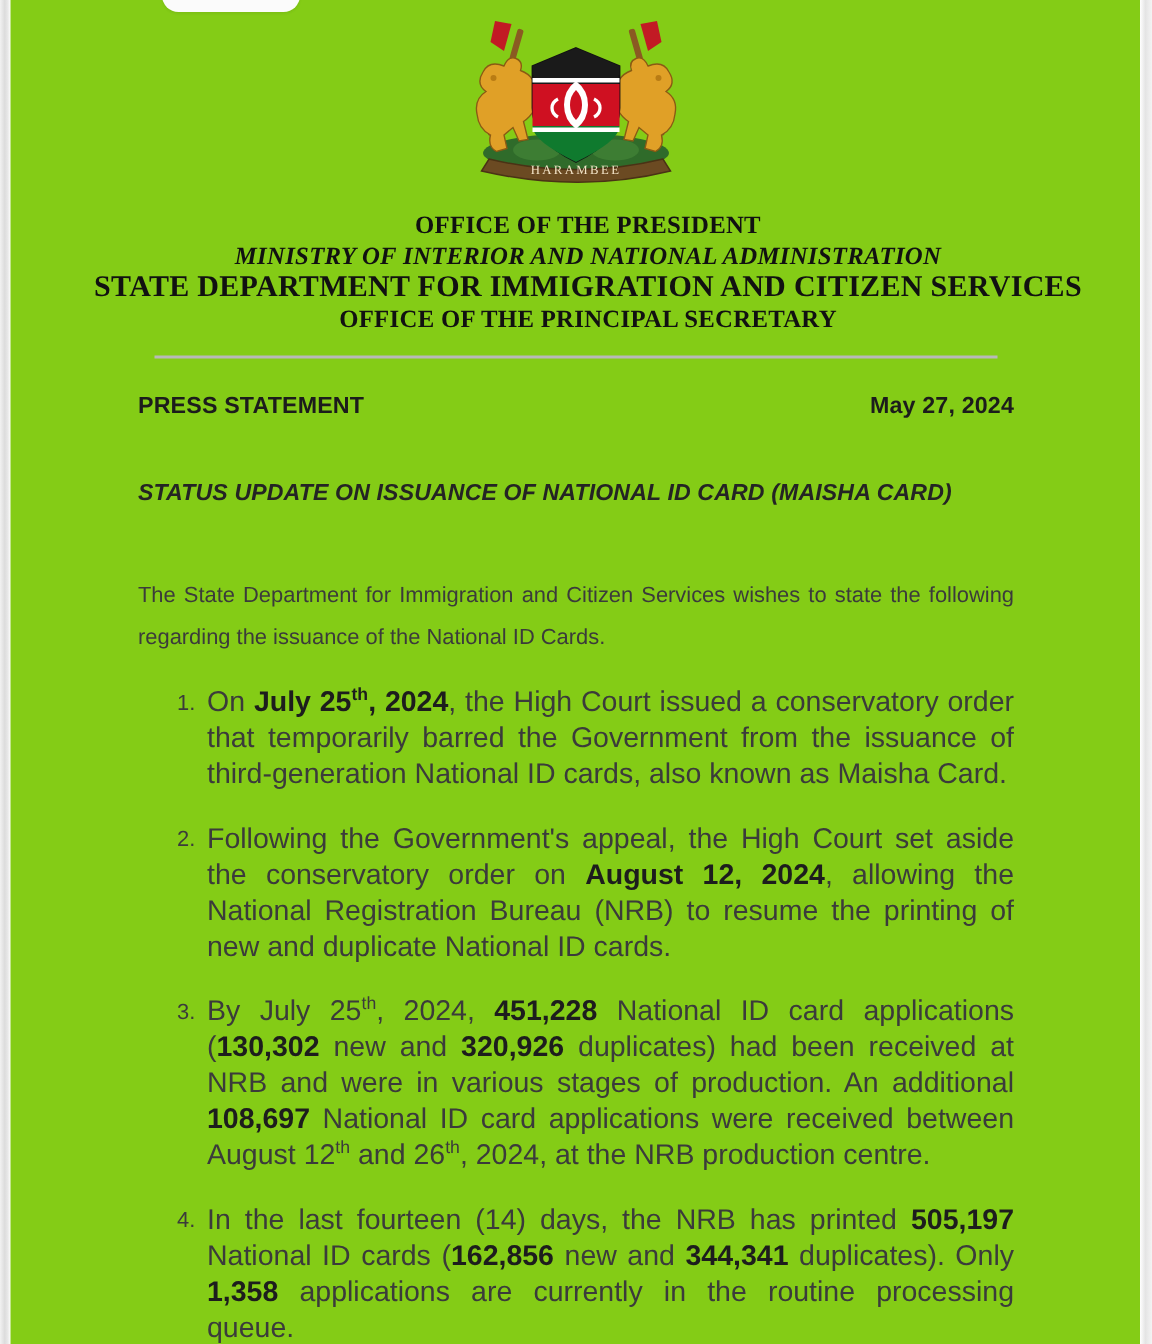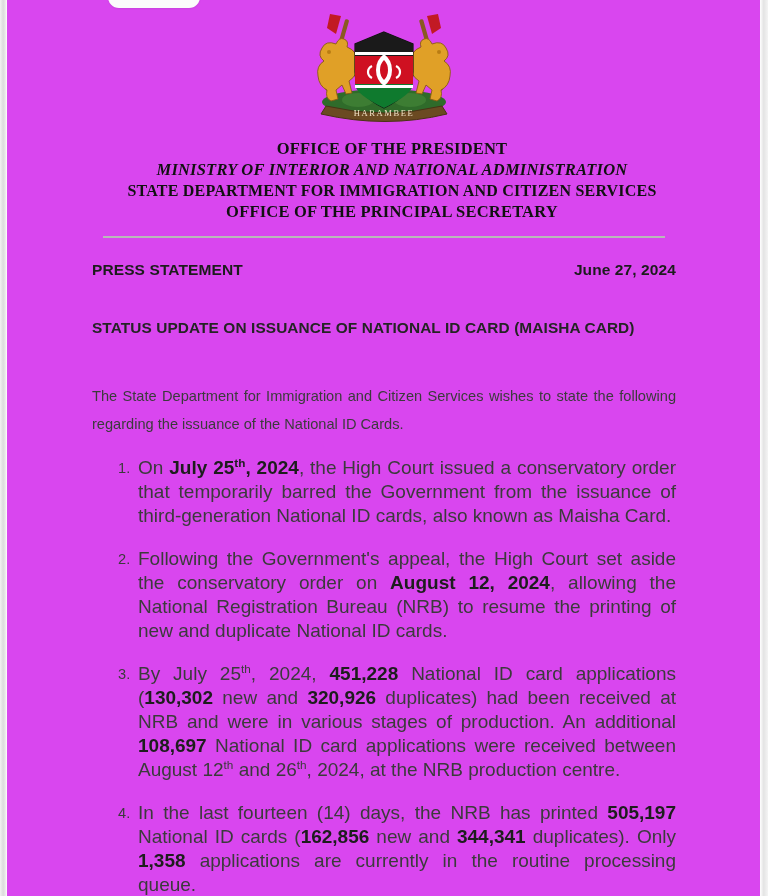--- a/index.html
+++ b/index.html
@@ -12,21 +12,21 @@
     height: 896px;
     overflow: hidden;
     font-family: "Liberation Sans", sans-serif;
     position: relative;
   }
 
   
   #page {
     position: absolute;
     inset: 0;
-    background: #d946ef;
+    background: #84cc16;
   }
   .edge-strip-left {
     position: absolute;
     left: 0; top: 0;
     width: 7px; height: 896px;
     background: linear-gradient(to right, #f2f2f2 0%, #dcdcdc 45%, #e9e9e9 75%, #ffffff 100%);
   }
   .edge-strip-right {
     position: absolute;
     right: 0; top: 0;
@@ -65,21 +65,21 @@
     margin-top: 12px;
     text-align: center;
     font-family: "Liberation Serif", serif;
     font-weight: bold;
     color: #111111;
     letter-spacing: 0.2px;
     margin-left: 16px;
   }
   .letterhead .l1 { font-size: 16.5px; line-height: 21px; }
   .letterhead .l2 { font-size: 16.5px; line-height: 21px; font-style: italic; }
-  .letterhead .l3 { font-size: 16px; line-height: 21px; }
+  .letterhead .l3 { font-size: 20px; line-height: 21px; }
   .letterhead .l4 { font-size: 16.5px; line-height: 21px; }
 
   .divider {
     width: 562px;
     height: 0;
     margin: 14px auto 0 auto;
     border-top: 2px solid #b9b9b9;
   }
 
   .meta-row {
@@ -92,20 +92,21 @@
     color: #1c1c1c;
     letter-spacing: 0.1px;
   }
 
   .doc-title {
     margin: 40px 92px 0 92px;
     font-size: 15.4px;
     font-weight: bold;
     color: #242424;
     letter-spacing: 0.1px;
+    font-style: italic;
   }
 
   .intro {
     margin: 45px 92px 0 92px;
     font-size: 14.6px;
     line-height: 28px;
     color: #3b3b3b;
     text-align: justify;
   }
 
@@ -197,21 +198,21 @@
       <div class="l1">OFFICE OF THE PRESIDENT</div>
       <div class="l2">MINISTRY OF INTERIOR AND NATIONAL ADMINISTRATION</div>
       <div class="l3">STATE DEPARTMENT FOR IMMIGRATION AND CITIZEN SERVICES</div>
       <div class="l4">OFFICE OF THE PRINCIPAL SECRETARY</div>
     </div>
 
     <div class="divider"></div>
 
     <div class="meta-row">
       <div>PRESS STATEMENT</div>
-      <div>June 27, 2024</div>
+      <div>May 27, 2024</div>
     </div>
 
     <div class="doc-title">STATUS UPDATE ON ISSUANCE OF NATIONAL ID CARD (MAISHA CARD)</div>
 
     <div class="intro">The State Department for Immigration and Citizen Services wishes to state the following regarding the issuance of the National ID Cards.</div>
 
     <ol class="points" id="points-list">
         <li><span>On </span><b>July 25</b><b><sup>th</sup></b><b>, 2024</b><span>, the High Court issued a conservatory order that temporarily barred the Government from the issuance of third-generation National ID cards, also known as Maisha Card.</span></li>
         <li><span>Following the Government's appeal, the High Court set aside the conservatory order on </span><b>August 12, 2024</b><span>, allowing the National Registration Bureau (NRB) to resume the printing of new and duplicate National ID cards.</span></li>
         <li><span>By July 25</span><sup>th</sup><span>, 2024, </span><b>451,228</b><span> National ID card applications (</span><b>130,302</b><span> new and </span><b>320,926</b><span> duplicates) had been received at NRB and were in various stages of production. An additional </span><b>108,697</b><span> National ID card applications were received between August 12</span><sup>th</sup><span> and 26</span><sup>th</sup><span>, 2024, at the NRB production centre.</span></li>

